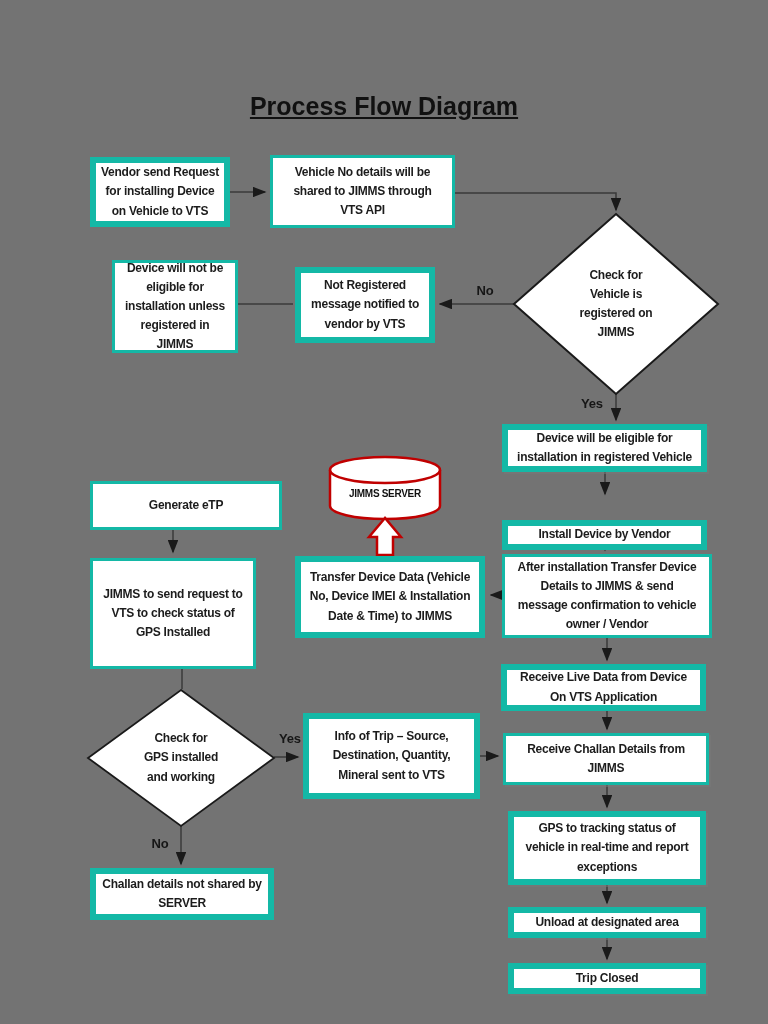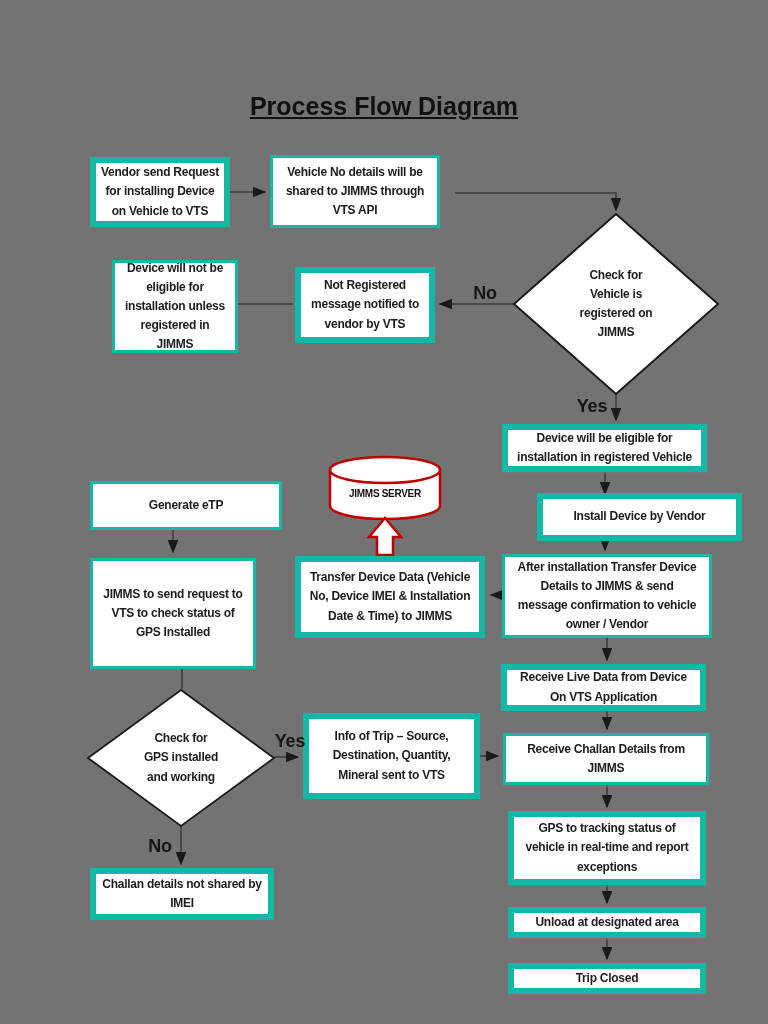--- a/index.html
+++ b/index.html
@@ -10,21 +10,21 @@
   .layer{position:absolute;left:0;top:0;width:768px;height:1024px;}
   .box{position:absolute;display:flex;align-items:center;justify-content:center;
        text-align:center;background:#fff;border:6px solid #14b8a6;
        font-size:12px;font-weight:bold;line-height:1.6;letter-spacing:-0.25px;
        white-space:pre-line;padding:1px 4px;box-sizing:border-box;}
   .b3{border-width:3px;}
   .sh{box-shadow:2px 2px 0 rgba(120,120,120,0.55);}
   .dtext{position:absolute;display:flex;align-items:center;justify-content:center;
          text-align:center;font-size:12px;font-weight:bold;line-height:1.6;
          letter-spacing:-0.25px;white-space:pre-line;background:transparent;}
-  .edge-label{position:absolute;font-size:18px;font-weight:bold;text-align:center;
+  .edge-label{position:absolute;font-size:13px;font-weight:bold;text-align:center;
               letter-spacing:-0.2px;color:#161616;}
   .cyl-label{position:absolute;left:330px;top:481px;width:110px;height:24px;
              display:flex;align-items:center;justify-content:center;
              font-size:10px;font-weight:bold;letter-spacing:-0.3px;color:#111;}
 </style>
 </head>
 <body>
 
 <div class="page">
 
@@ -66,38 +66,38 @@
       <ellipse cx="385" cy="470" rx="55" ry="13"></ellipse>
     </g>
 
     <polygon points="385,518 369,537 377,537 377,555 393,555 393,537 401,537" fill="#ffffff" stroke="#C00000" stroke-width="2.5" stroke-linejoin="miter"></polygon>
   </svg>
 
   <div class="box" style="left:90px;top:157px;width:140px;height:70px;">Vendor send Request
 for installing Device
 on Vehicle to VTS</div>
 
-  <div class="box b3" style="left:270px;top:155px;width:170px;height:73px;">Vehicle No details will be
+  <div class="box b3" style="left:270px;top:155px;width:185px;height:73px;">Vehicle No details will be
 shared to JIMMS through
 VTS API</div>
 
   <div class="box b3" style="left:88px;top:260px;width:126px;height:93px;margin-left:24px;">Device will not be
 eligible for
 installation unless
 registered in
 JIMMS</div>
 
   <div class="box" style="left:295px;top:267px;width:140px;height:76px;">Not Registered
 message notified to
 vendor by VTS</div>
 
   <div class="box sh" style="left:502px;top:424px;width:205px;height:48px;">Device will be eligible for
 installation in registered Vehicle</div>
 
-  <div class="box" style="left:502px;top:493px;width:205px;height:48px;margin-left:35px;">Install Device by Vendor</div>
+  <div class="box" style="left:502px;top:520px;width:205px;height:30px;">Install Device by Vendor</div>
 
   <div class="box b3" style="left:90px;top:481px;width:192px;height:49px;">Generate eTP</div>
 
   <div class="box b3" style="left:502px;top:554px;width:210px;height:84px;">After installation Transfer Device
 Details to JIMMS &amp; send
 message confirmation to vehicle
 owner / Vendor</div>
 
   <div class="box" style="left:295px;top:556px;width:190px;height:82px;">Transfer Device Data (Vehicle
 No, Device IMEI &amp; Installation
@@ -111,21 +111,21 @@
 On VTS Application</div>
 
   <div class="box" style="left:303px;top:713px;width:177px;height:86px;">Info of Trip – Source,
 Destination, Quantity,
 Mineral sent to VTS</div>
 
   <div class="box b3 sh" style="left:503px;top:733px;width:206px;height:52px;">Receive Challan Details from
 JIMMS</div>
 
   <div class="box" style="left:90px;top:868px;width:184px;height:52px;">Challan details not shared by
-IMEI</div>
+SERVER</div>
 
   <div class="box sh" style="left:508px;top:811px;width:198px;height:74px;">GPS to tracking status of
 vehicle in real-time and report
 exceptions</div>
 
   <div class="box sh" style="left:508px;top:907px;width:198px;height:31px;">Unload at designated area</div>
 
   <div class="box sh" style="left:508px;top:963px;width:198px;height:31px;">Trip Closed</div>
 
   <div class="dtext" style="left:556px;top:246px;width:120px;height:116px;">Check for

